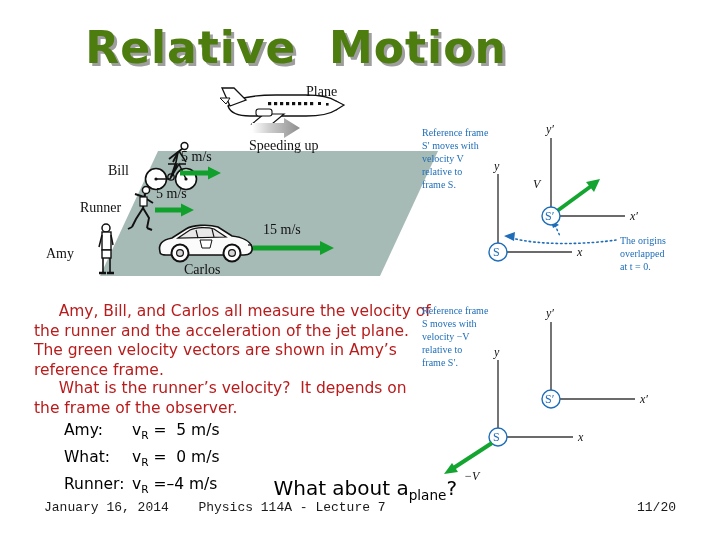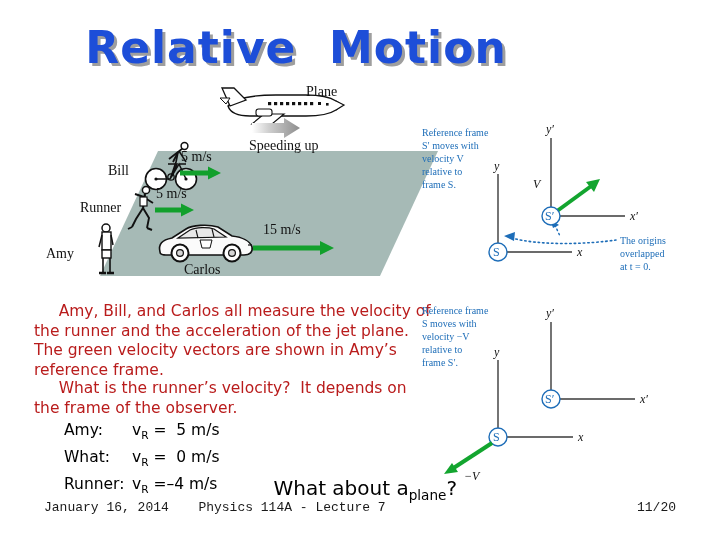--- a/index.html
+++ b/index.html
@@ -20,21 +20,21 @@
   #title {
     position: absolute;
     left: 0;
     top: 22px;
     width: 592px;
     text-align: center;
     font-family: "DejaVu Sans", sans-serif;
     font-weight: bold;
     font-size: 44px;
     letter-spacing: 1px;
-    color: #1d4ed8;
+    color: #4d7c0f;
     text-shadow: 3px 3px 0 #9e9e9e;
     white-space: pre;
   }
 
   
   #illustration {
     position: absolute;
     left: 38px;
     top: 78px;
     width: 400px;

